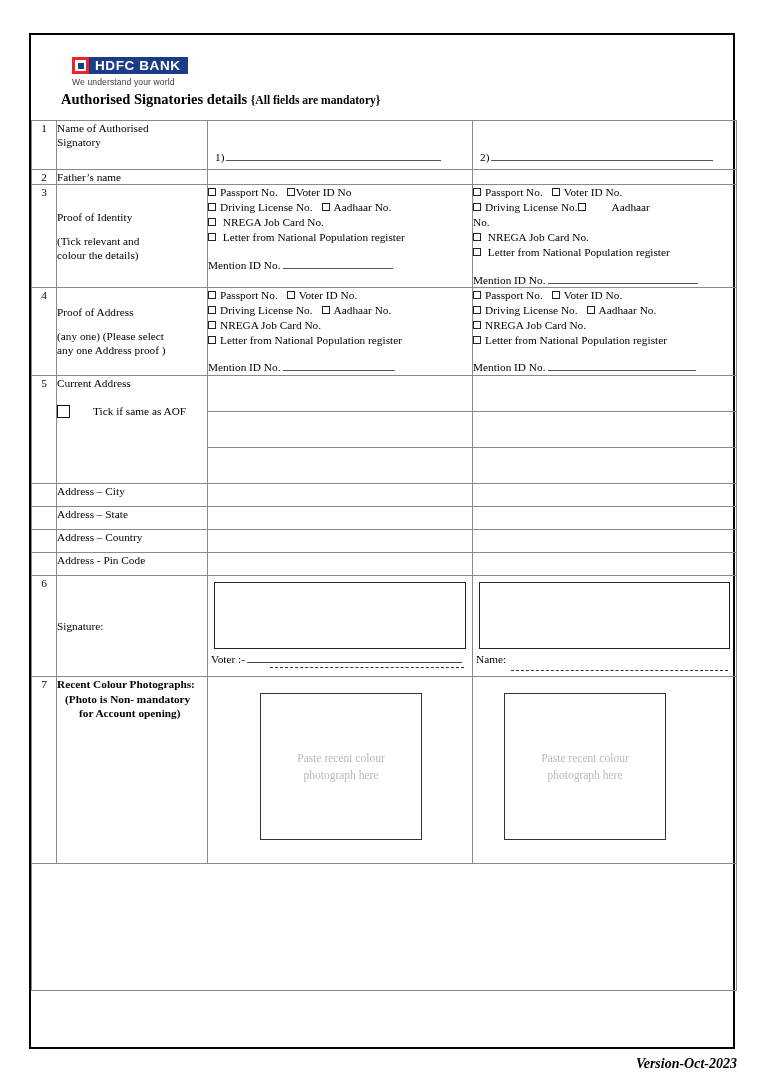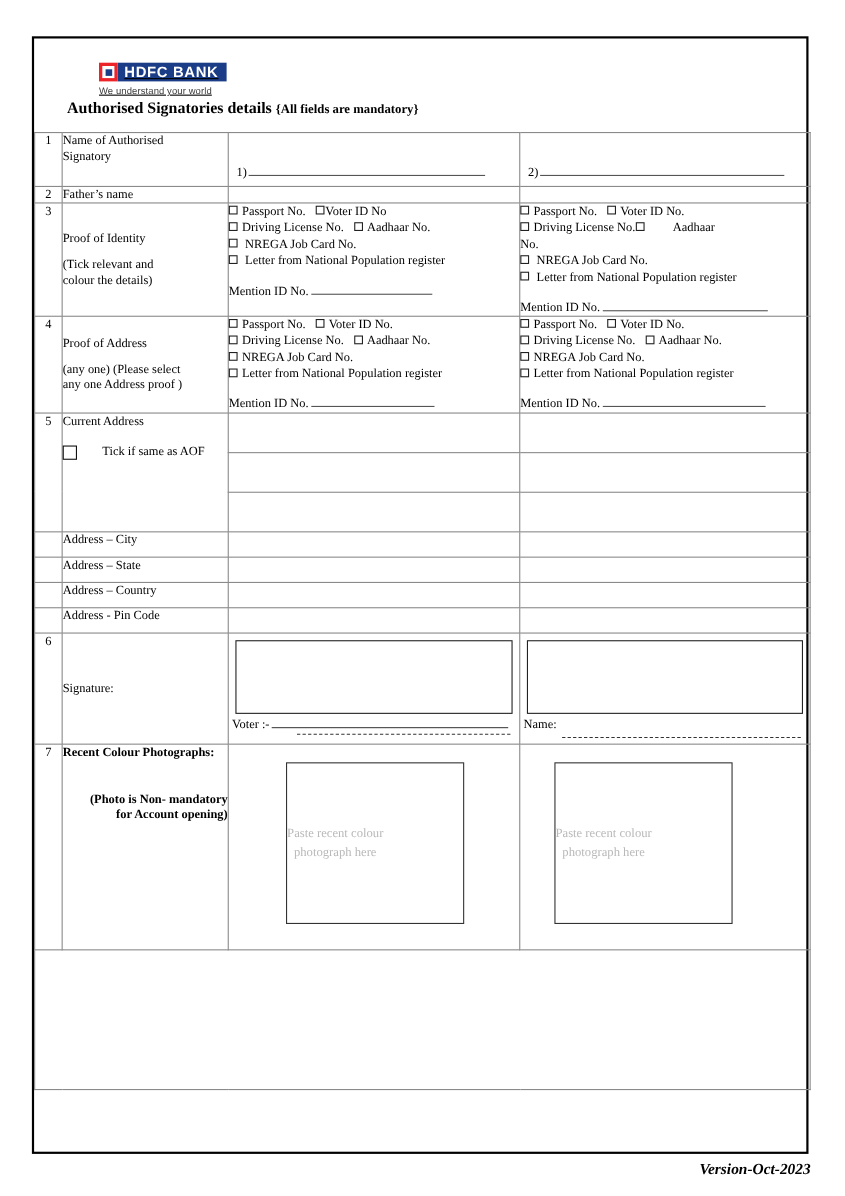--- a/index.html
+++ b/index.html
@@ -29,24 +29,23 @@
   }
 
   
   .header-band {
     position: relative;
     height: 85px;
     box-sizing: border-box;
   }
   .logo-wrap {
     position: absolute;
-    left: 59px;
+    left: 41px;
     top: 22px;
     width: 130px;
-    text-decoration: underline;
   }
   .logo-row {
     display: flex;
     align-items: stretch;
     height: 17px;
   }
   .logo-mark {
     width: 17px;
     height: 17px;
     background: #ed232a;
@@ -241,31 +240,31 @@
 
   
   td.photo-label {
     vertical-align: middle;
     padding: 6px 6px 6px 8px;
     font-family: "Liberation Serif", serif;
     font-weight: bold;
     font-size: 10.6px;
   }
   .photo-label .l1 { display: block; }
-  .photo-label .l2 { display: block; margin-top: 28px; padding-left: 8px; text-align: right; }
+  .photo-label .l2 { display: block; margin-top: 0; padding-left: 8px; }
   .photo-cell { padding: 0; height: 186px; position: relative; }
   .photo-box {
     width: 162px;
     height: 147px;
     border: 1.7px solid #333;
     box-sizing: border-box;
     margin: 16px auto 0 auto;
     display: flex;
     align-items: center;
-    justify-content: flex-start;
+    justify-content: center;
     text-align: center;
     color: #b9b9b9;
     font-size: 11.5px;
     line-height: 1.45;
   }
   .photo-box.left-offset { margin-left: 52px; }
   .photo-box.right-offset { margin-left: 31px; }
 
   
   td.bottom-band {

